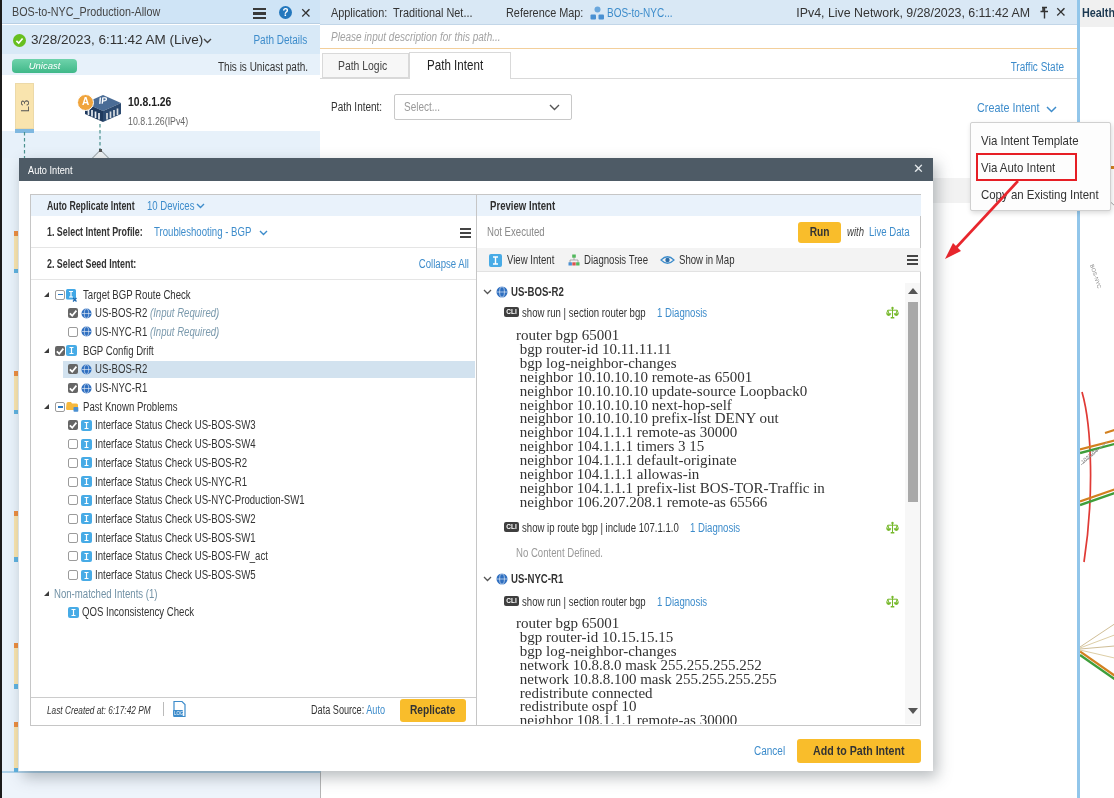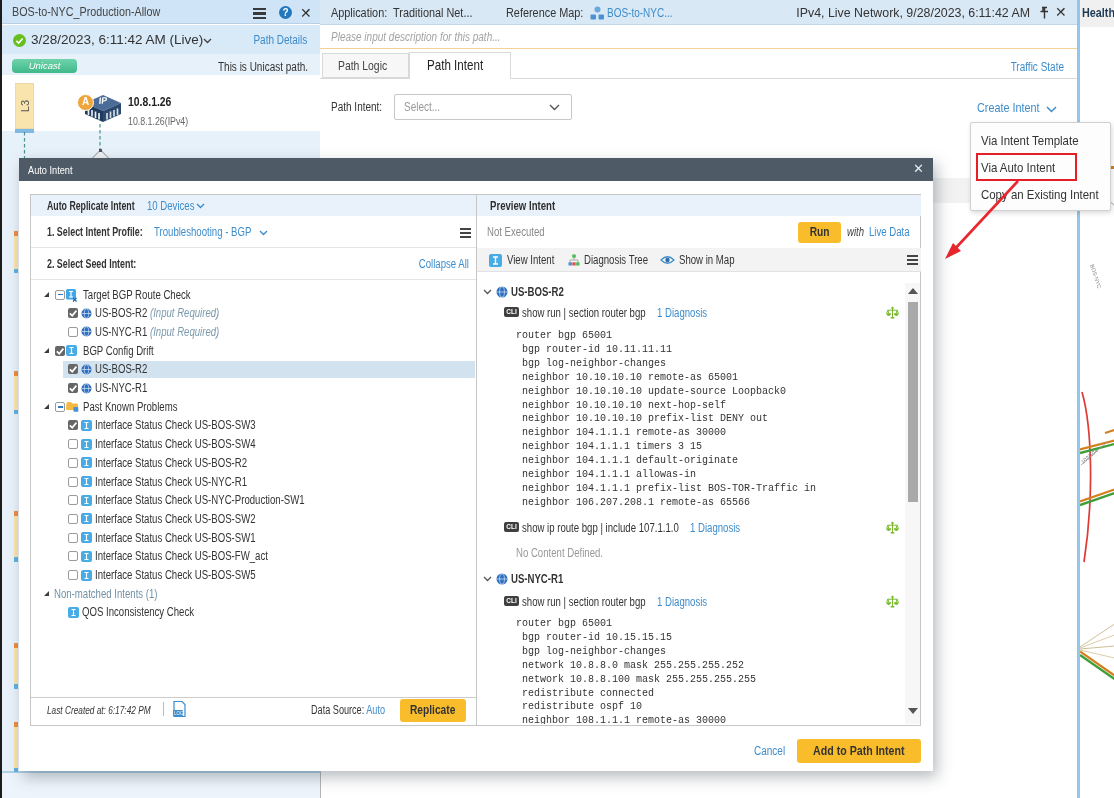--- a/index.html
+++ b/index.html
@@ -6,21 +6,21 @@
 #root{position:relative;width:1114px;height:798px;background:#fff;overflow:hidden}
 .a{position:absolute}
 .tx{position:absolute;white-space:nowrap;color:#333;font-size:12px;line-height:16px;height:16px;transform-origin:0 50%;transform:scaleX(.8)}
 .txr{position:absolute;white-space:nowrap;color:#333;font-size:12px;line-height:16px;height:16px;text-align:right;transform-origin:100% 50%;transform:scaleX(.8)}
 .bl{color:#3d8ccb}
 .btn{position:absolute;background:#f9bd2b;border-radius:3px;color:#333;font-weight:bold;text-align:center}
 .cbc{position:absolute;width:10px;height:10px;background:#666;border-radius:2px}
 .cbc svg{display:block}
 .cbu{position:absolute;width:10px;height:10px;background:#fff;border:1px solid #9b9b9b;border-radius:2px}
 .tri{position:absolute;width:0;height:0;border-bottom:5.5px solid #3c3c3c;border-left:5.5px solid transparent}
-pre{font-family:Liberation Mono, monospace;font-size:10px;line-height:13.9px;color:#333}
+pre{font-family:Liberation Serif, serif;font-size:15px;line-height:13.9px;color:#333}
 </style></head>
 <body>
 <div id="root">
 
 <div class="a" style="left:0;top:0;width:2px;height:798px;background:#1c1c1c"></div>
 <div class="a" style="left:2px;top:0;width:318px;height:24px;background:#cfe4f6;border-bottom:1px solid #b9cfe3"></div>
 <div class="a" style="left:2px;top:25px;width:318px;height:29px;background:#d8e9f7"></div>
 <div class="a" style="left:2px;top:54px;width:318px;height:21px;background:#e7f1fa"></div>
 <div class="tx" style="left:12px;top:4px;font-size:12.5px;color:#444;transform:scaleX(.86)">BOS-to-NYC_Production-Allow</div>
 

